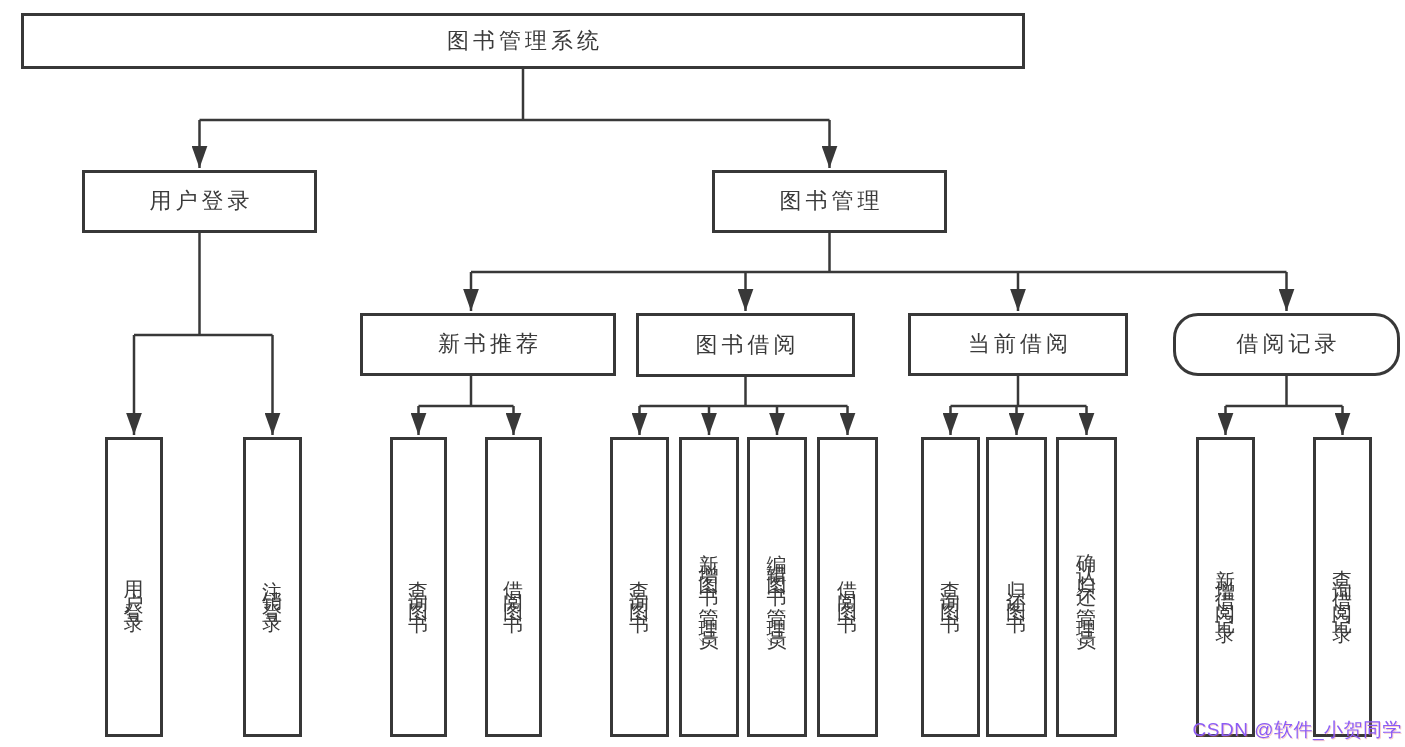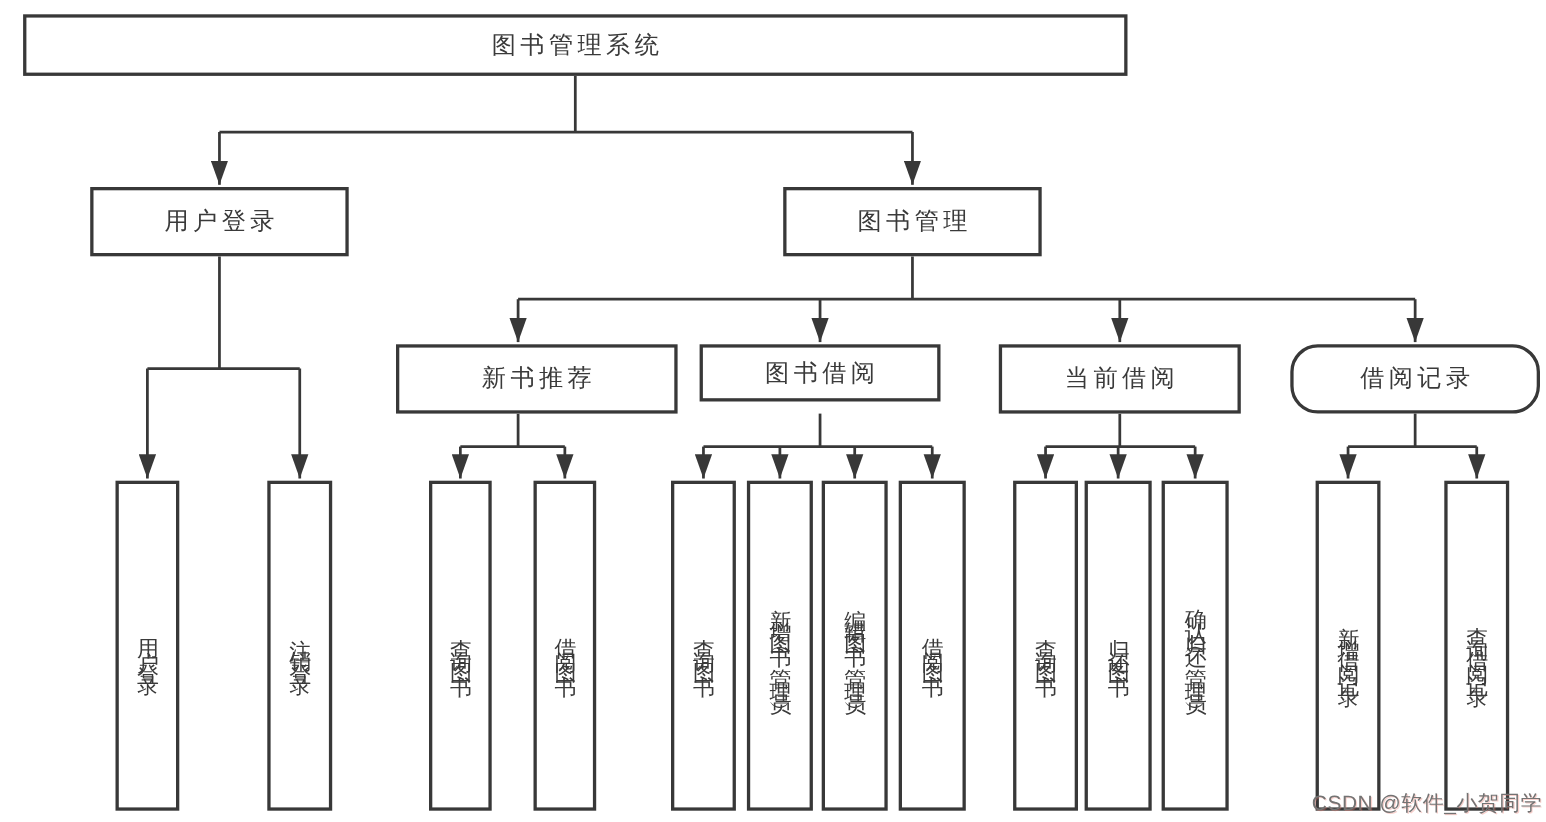--- a/index.html
+++ b/index.html
@@ -17,21 +17,21 @@
     color:#3a3a3a; font-size:22px; letter-spacing:4px; text-indent:4px;
     white-space:nowrap; line-height:1.2;
   }
   .vnode .lbl {
     writing-mode:vertical-rl; text-orientation:mixed;
     font-size:20px; letter-spacing:11px; text-indent:0; line-height:1;
     white-space:nowrap;
   }
   .watermark {
     position:absolute; right:3px; bottom:4px; z-index:3;
-    font-size:19px; color:#737373; letter-spacing:0.5px;
+    font-size:19px; color:#8b5cf6; letter-spacing:0.5px;
     text-shadow:1px 1px 0 rgba(235,120,110,0.35);
   }
 </style>
 </head>
 <body>
 
 <div class="stage">
 
   <svg class="connector-layer" width="1405" height="747" viewBox="0 0 1405 747">
     <defs>
@@ -90,21 +90,21 @@
   <div class="node" style="left:82px; top:170px; width:235px; height:63px;">
     <span class="lbl">用户登录</span>
   </div>
   <div class="node" style="left:712px; top:170px; width:235px; height:63px;">
     <span class="lbl">图书管理</span>
   </div>
 
   <div class="node" style="left:360px; top:313px; width:256px; height:63px;">
     <span class="lbl">新书推荐</span>
   </div>
-  <div class="node" style="left:636px; top:313px; width:219px; height:52px;">
+  <div class="node" style="left:636px; top:313px; width:219px; height:64px;">
     <span class="lbl">图书借阅</span>
   </div>
   <div class="node" style="left:908px; top:313px; width:220px; height:63px;text-align:right;">
     <span class="lbl">当前借阅</span>
   </div>
   <div class="node" style="left:1173px; top:313px; width:227px; height:63px;border-radius:25px;">
     <span class="lbl">借阅记录</span>
   </div>
 
   <div class="node vnode" style="left:105px; top:437px; width:58px; height:300px;">

